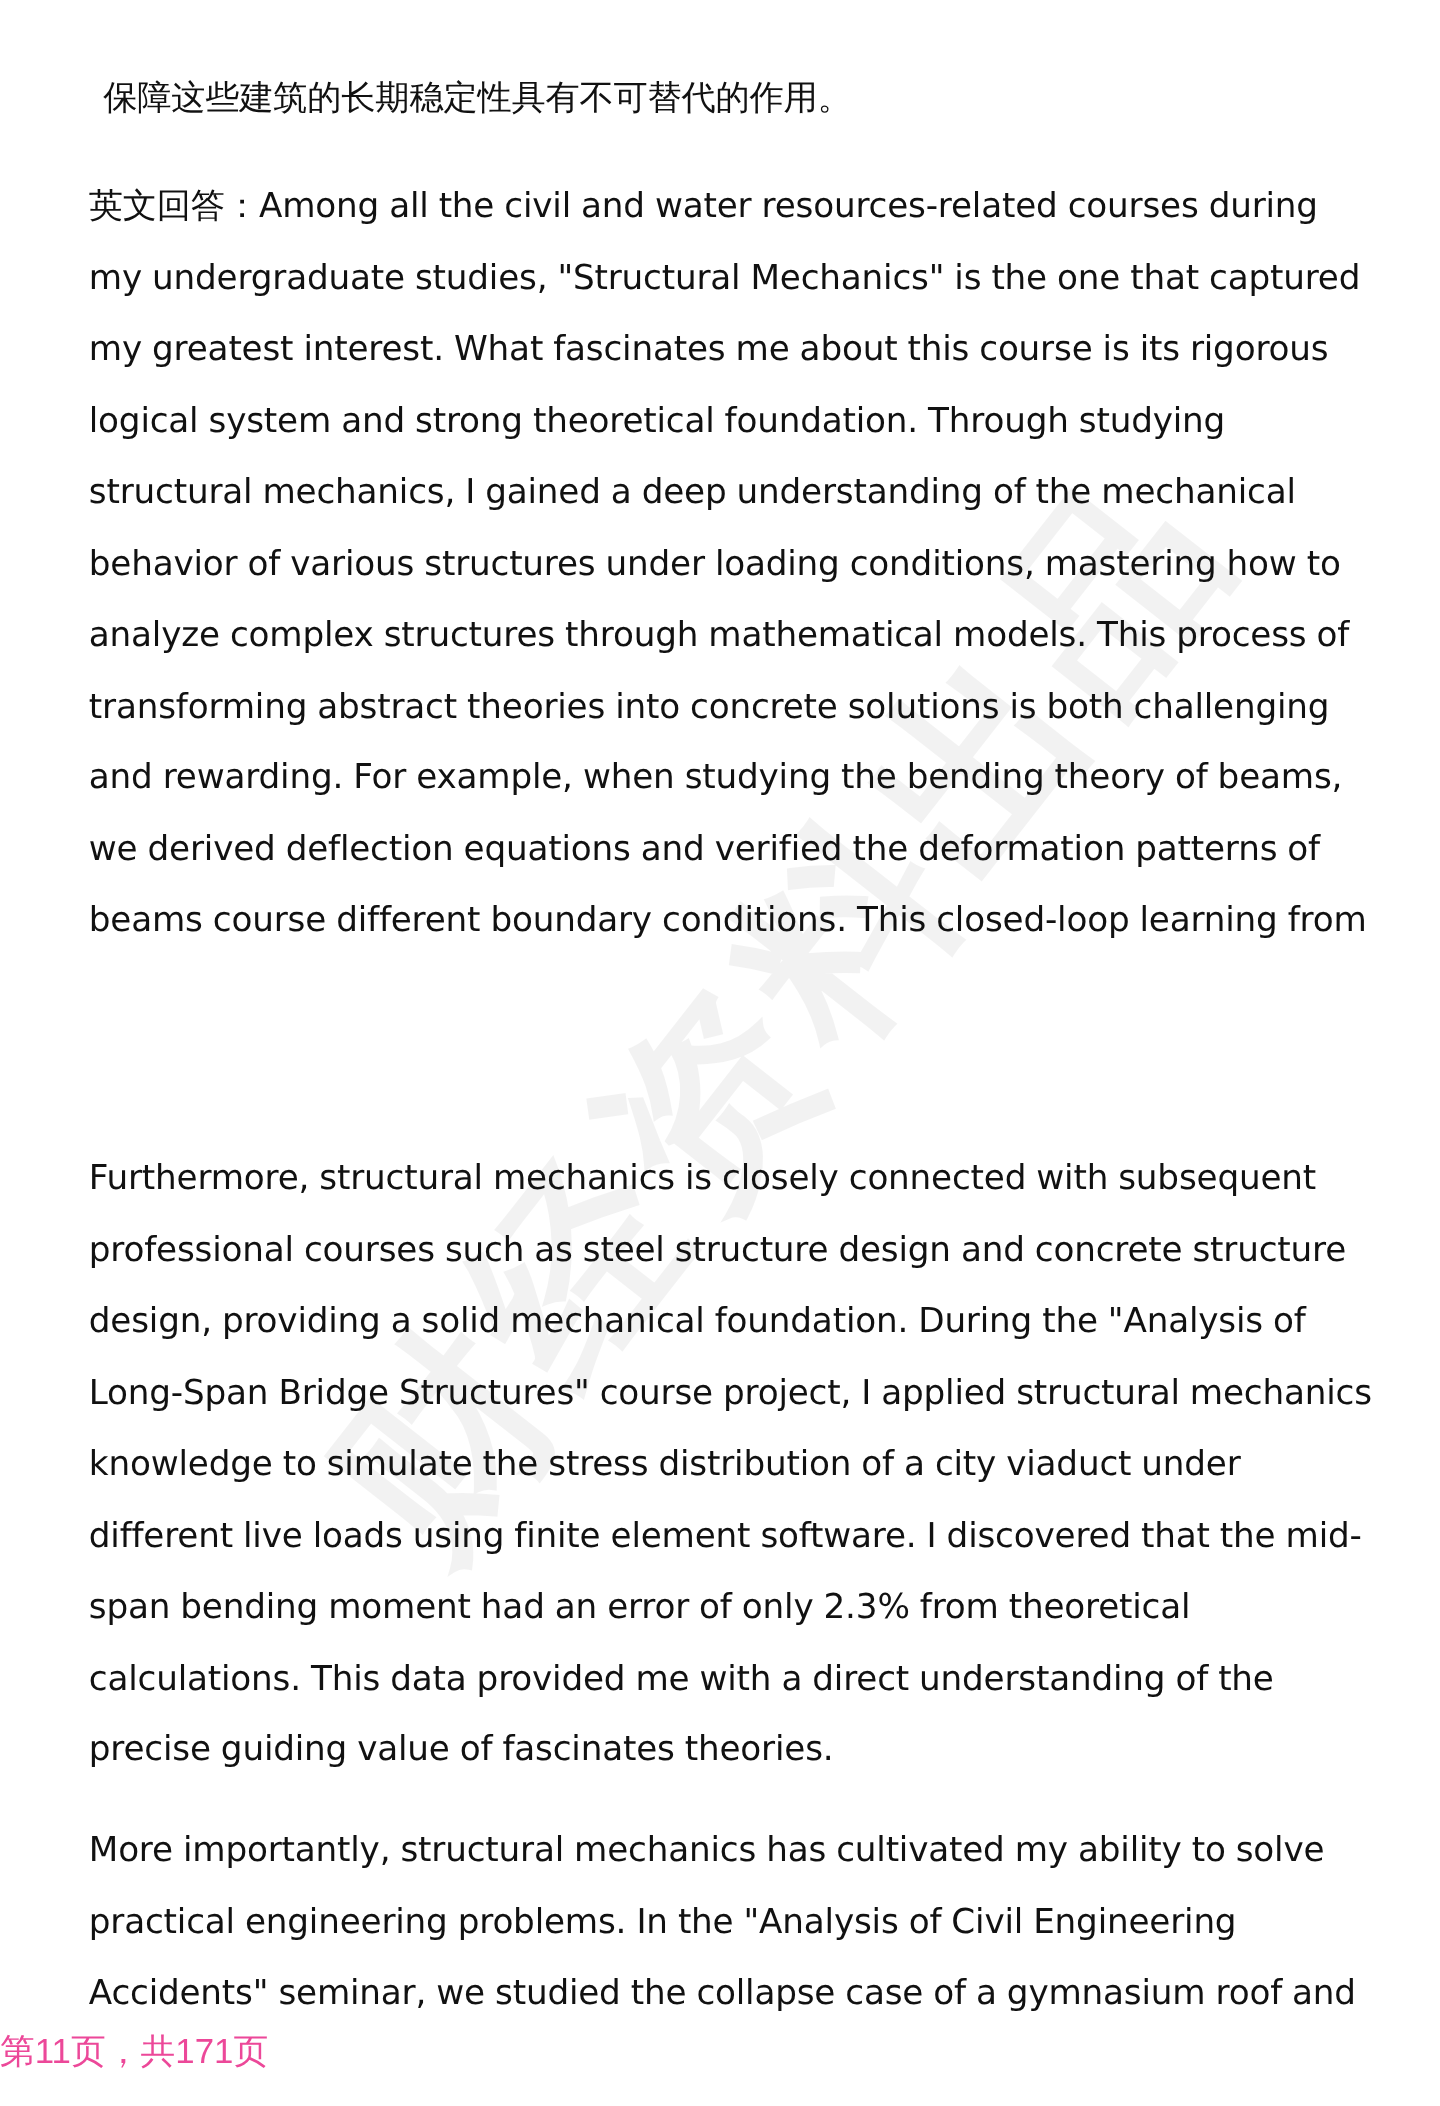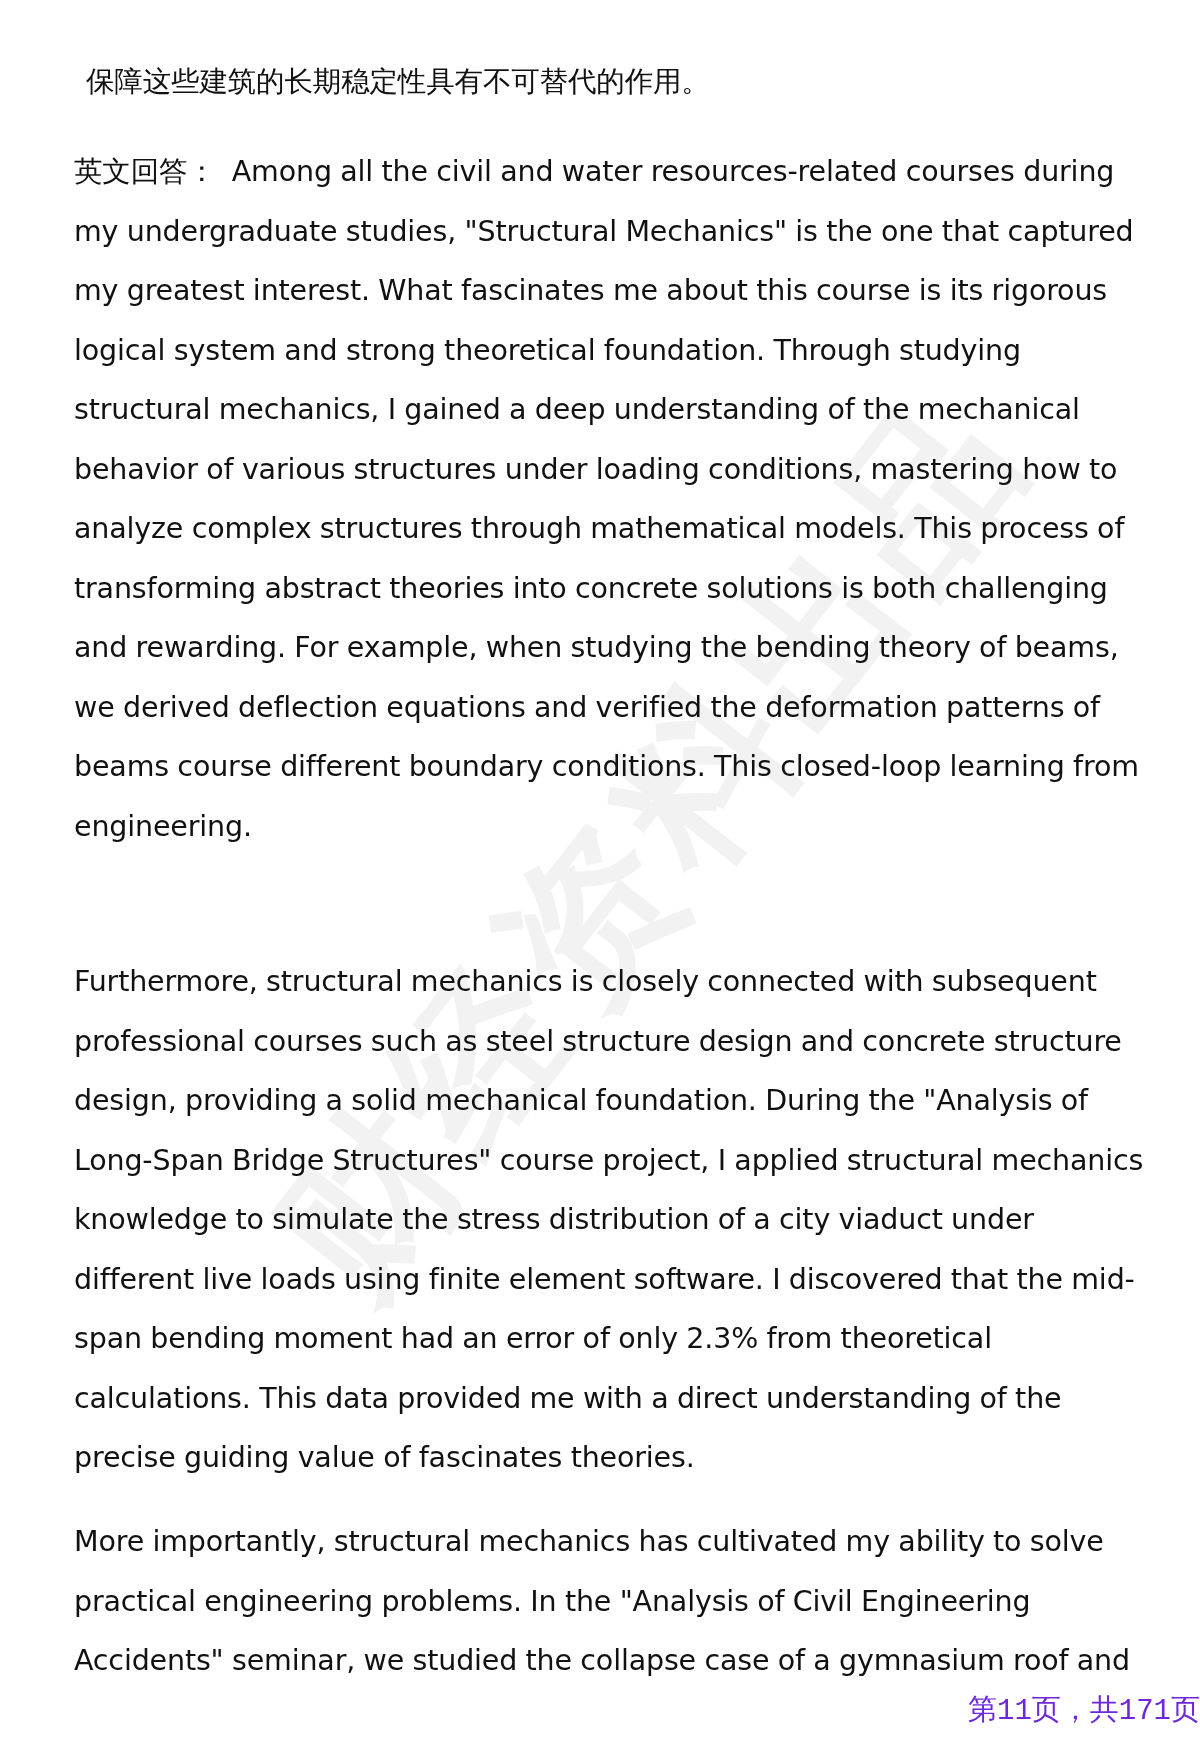--- a/index.html
+++ b/index.html
@@ -18,24 +18,24 @@
   .content { position: absolute; left: 74px; top: 0; width: 1092px; }
   .para {
     font-size: 28.5px; line-height: 59.5px; margin: 0; letter-spacing: -0.15px;
     word-spacing: -0.5px;
   }
   .p0 { position: absolute; top: 52px; left: 12px; width: 1092px; }
   .p1 { position: absolute; top: 142px; left: 0; width: 1092px; }
   .p2 { position: absolute; top: 952px; left: 0; width: 1092px; }
   .p3 { position: absolute; top: 1512px; left: 0; width: 1092px; }
   .line { display: block; white-space: nowrap; }
-  .prefix { margin-right: 16px; }
+  .prefix { margin-right: 0; }
   .footer {
-    position: absolute; left: 0; width: 1200px; top: 1690px; text-align: right;
-    font-family: Liberation Mono, monospace; font-size: 29px; color: #6d28d9;
+    position: absolute; left: 0; width: 1200px; top: 1690px; text-align: left;
+    font-family: Liberation Sans, sans-serif; font-size: 29px; color: #ec4899;
   }
 </style>
 </head>
 <body>
 
 <div class="page">
   <div class="watermark">财经资料出品</div>
 
   <div class="content">
     <p class="para p0">
@@ -47,21 +47,20 @@
       <span class="line">my undergraduate studies, "Structural Mechanics" is the one that captured</span>
       <span class="line">my greatest interest. What fascinates me about this course is its rigorous</span>
       <span class="line">logical system and strong theoretical foundation. Through studying</span>
       <span class="line">structural mechanics, I gained a deep understanding of the mechanical</span>
       <span class="line">behavior of various structures under loading conditions, mastering how to</span>
       <span class="line">analyze complex structures through mathematical models. This process of</span>
       <span class="line">transforming abstract theories into concrete solutions is both challenging</span>
       <span class="line">and rewarding. For example, when studying the bending theory of beams,</span>
       <span class="line">we derived deflection equations and verified the deformation patterns of</span>
       <span class="line">beams course different boundary conditions. This closed-loop learning from</span>
-      <span class="line">engineering.</span>
     </p>
 
     <p class="para p2">
       <span class="line">Furthermore, structural mechanics is closely connected with subsequent</span>
       <span class="line">professional courses such as steel structure design and concrete structure</span>
       <span class="line">design, providing a solid mechanical foundation. During the "Analysis of</span>
       <span class="line">Long-Span Bridge Structures" course project, I applied structural mechanics</span>
       <span class="line">knowledge to simulate the stress distribution of a city viaduct under</span>
       <span class="line">different live loads using finite element software. I discovered that the mid-</span>
       <span class="line">span bending moment had an error of only 2.3% from theoretical</span>

